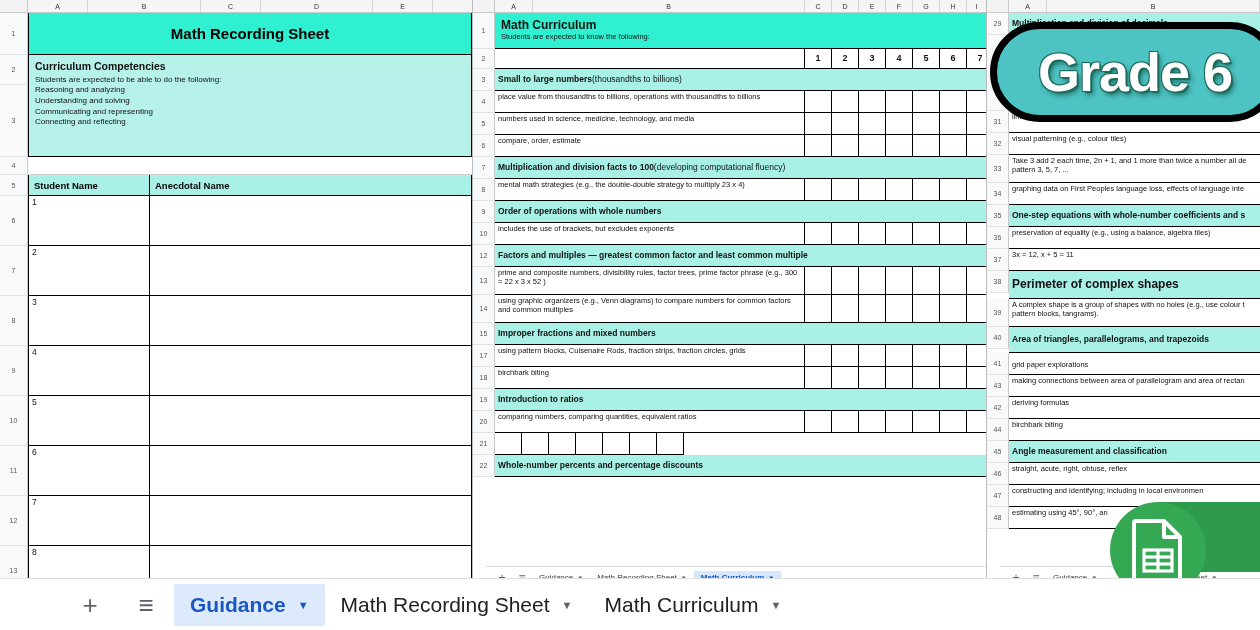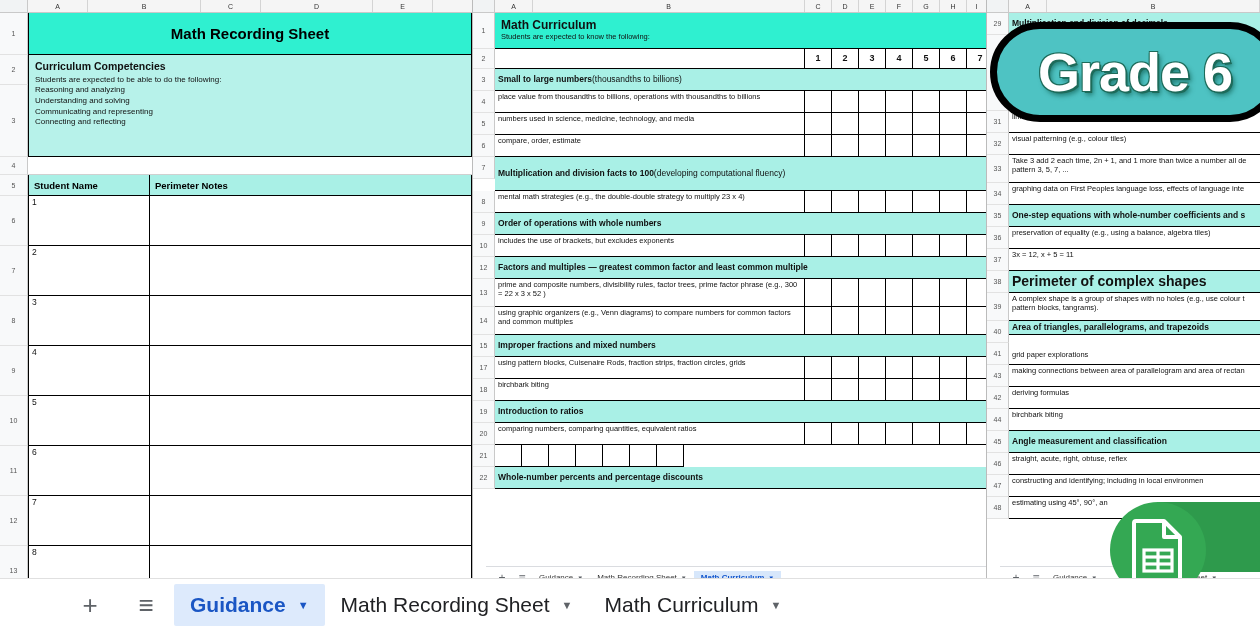--- a/index.html
+++ b/index.html
@@ -230,21 +230,21 @@
 
       <div class="row">
         <div class="rn" style="height:18px">4</div>
         <div class="lp-gap" style="width:444px"></div>
       </div>
 
       <div class="row">
         <div class="rn" style="height:21px">5</div>
         <div class="lp-hrow" style="width:444px">
           <div class="c c1">Student Name</div>
-          <div class="c c2">Perimeter Notes</div>
+          <div class="c c2">Anecdotal Name</div>
         </div>
       </div>
 
       <div id="left-student-rows">
           <div class="row">
             <div class="rn" style="height:50px">6</div>
             <div class="lp-srow" style="width:444px">
               <div class="c c1">1</div>
               <div class="c c2"></div>
             </div>
@@ -366,21 +366,21 @@
           <div class="cell" style="width:27px;height:22px"></div>
           <div class="cell" style="width:27px;height:22px"></div>
           <div class="cell" style="width:27px;height:22px"></div>
           <div class="cell" style="width:27px;height:22px"></div>
           <div class="cell" style="width:27px;height:22px"></div>
           <div class="cell" style="width:27px;height:22px"></div>
           <div class="cell" style="width:27px;height:22px"></div>
         </div>
         <div class="row">
           <div class="rn" style="height:22px">7</div>
-          <div class="cell hdr" style="width:499px;height:34px;font-weight:normal;font-size:8.5px;border-right:none"><b>Multiplication and division facts to 100</b> (developing computational fluency)</div>
+          <div class="cell hdr" style="width:499px;height:22px;font-weight:normal;font-size:8.5px;border-right:none"><b>Multiplication and division facts to 100</b> (developing computational fluency)</div>
         </div>
         <div class="row">
           <div class="rn" style="height:22px">8</div>
           <div class="cell top" style="width:310px;height:22px;padding-top:2px">mental math strategies (e.g., the double-double strategy to multiply 23 x 4)</div>
           <div class="cell" style="width:27px;height:22px"></div>
           <div class="cell" style="width:27px;height:22px"></div>
           <div class="cell" style="width:27px;height:22px"></div>
           <div class="cell" style="width:27px;height:22px"></div>
           <div class="cell" style="width:27px;height:22px"></div>
           <div class="cell" style="width:27px;height:22px"></div>
@@ -533,29 +533,29 @@
         <div class="row">
           <div class="rn" style="height:22px">36</div>
           <div class="cell top" style="width:251px;height:22px;padding-top:2px;border-right:none">preservation of equality (e.g., using a balance, algebra tiles)</div>
         </div>
         <div class="row">
           <div class="rn" style="height:22px">37</div>
           <div class="cell top" style="width:251px;height:22px;padding-top:2px;border-right:none">3x = 12, x + 5 = 11</div>
         </div>
         <div class="row">
           <div class="rn" style="height:22px">38</div>
-          <div class="cell hdr" style="width:251px;height:22px;font-size:14px;border-right:none;white-space:nowrap">Perimeter of complex shapes</div>
+          <div class="cell hdr" style="width:251px;height:28px;font-size:12px;border-right:none;white-space:nowrap">Perimeter of complex shapes</div>
         </div>
         <div class="row">
           <div class="rn" style="height:28px">39</div>
           <div class="cell top" style="width:251px;height:28px;padding-top:2px;border-right:none">A complex shape is a group of shapes with no holes (e.g., use colour t pattern blocks, tangrams).</div>
         </div>
         <div class="row">
           <div class="rn" style="height:22px">40</div>
-          <div class="cell hdr" style="width:251px;height:14px;font-size:8.5px;border-right:none;white-space:nowrap">Area of triangles, parallelograms, and trapezoids</div>
+          <div class="cell hdr" style="width:251px;height:26px;font-size:8.5px;border-right:none;white-space:nowrap">Area of triangles, parallelograms, and trapezoids</div>
         </div>
         <div class="row">
           <div class="rn" style="height:22px">41</div>
           <div class="cell top" style="width:251px;height:22px;padding-top:8px;border-right:none">grid paper explorations</div>
         </div>
         <div class="row">
           <div class="rn" style="height:22px">43</div>
           <div class="cell top" style="width:251px;height:22px;padding-top:2px;border-right:none">making connections between area of parallelogram and area of rectan</div>
         </div>
         <div class="row">

